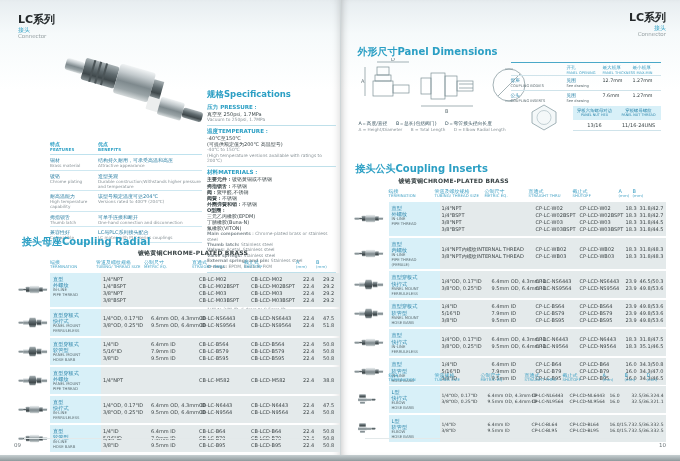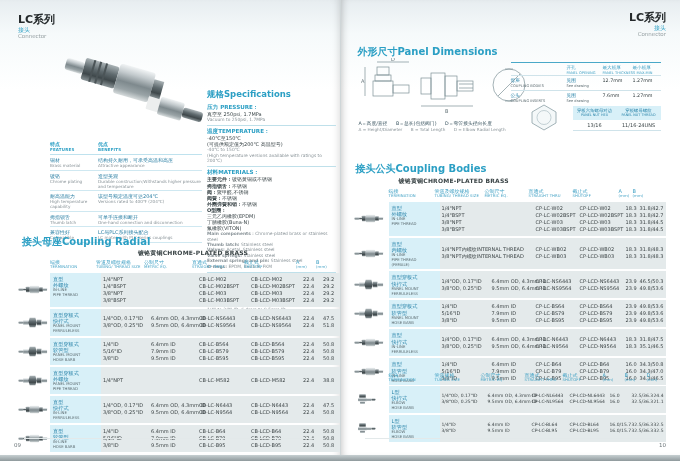--- a/index.html
+++ b/index.html
@@ -635,21 +635,21 @@
         <span>B＝总长(包括阀门)</span>
         <span>D＝弯管接头径向长度</span>
       </div>
       <div class="lg-en">
         <span>A = Height/Diameter</span>
         <span>B = Total Length</span>
         <span>D = Elbow Radial Length</span>
       </div>
     </div>
 
-    <div class="sec-h" style="left:15px;top:164px;">接头公头Coupling Bodies</div>
+    <div class="sec-h" style="left:15px;top:164px;">接头公头Coupling Inserts</div>
     <div class="sec-sub" style="left:58px;top:177px;">镀铬黄铜CHROME-PLATED BRASS</div>
 
     <div class="gtable" id="inserts-table" style="left:8px;top:188px;width:316px;">
         <div class="g-header">
           <div class="g-thumbcol tc-40"></div>
           <div class="hlab">
             <div class="hzh">端接</div>
             <div class="hen">TERMINATION</div>
           </div>
           <div class="g-hdata grid-inserts">

